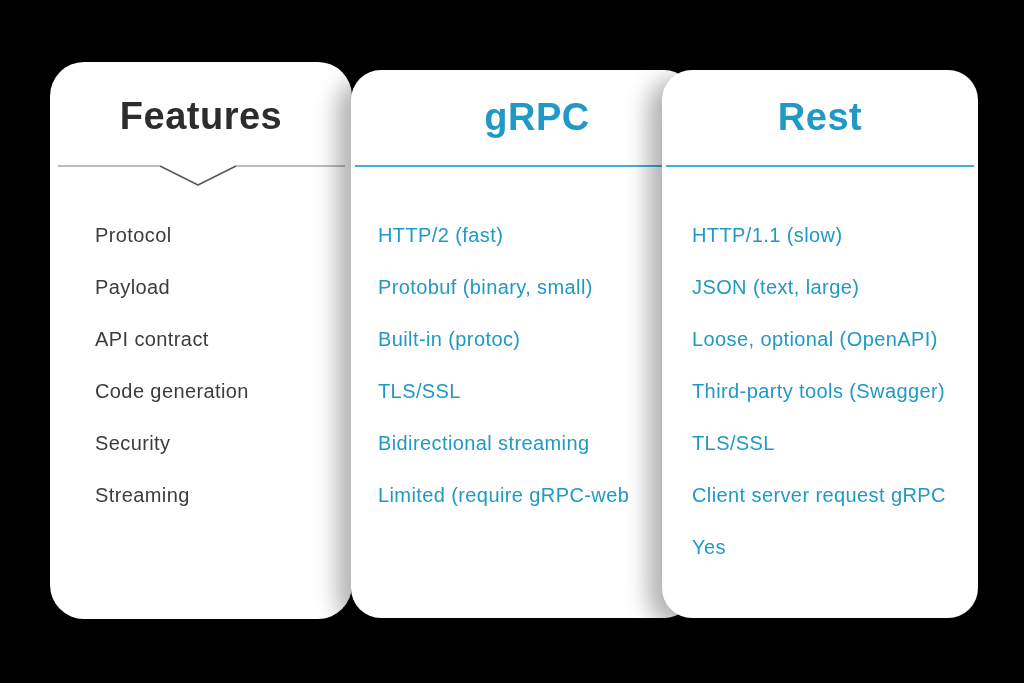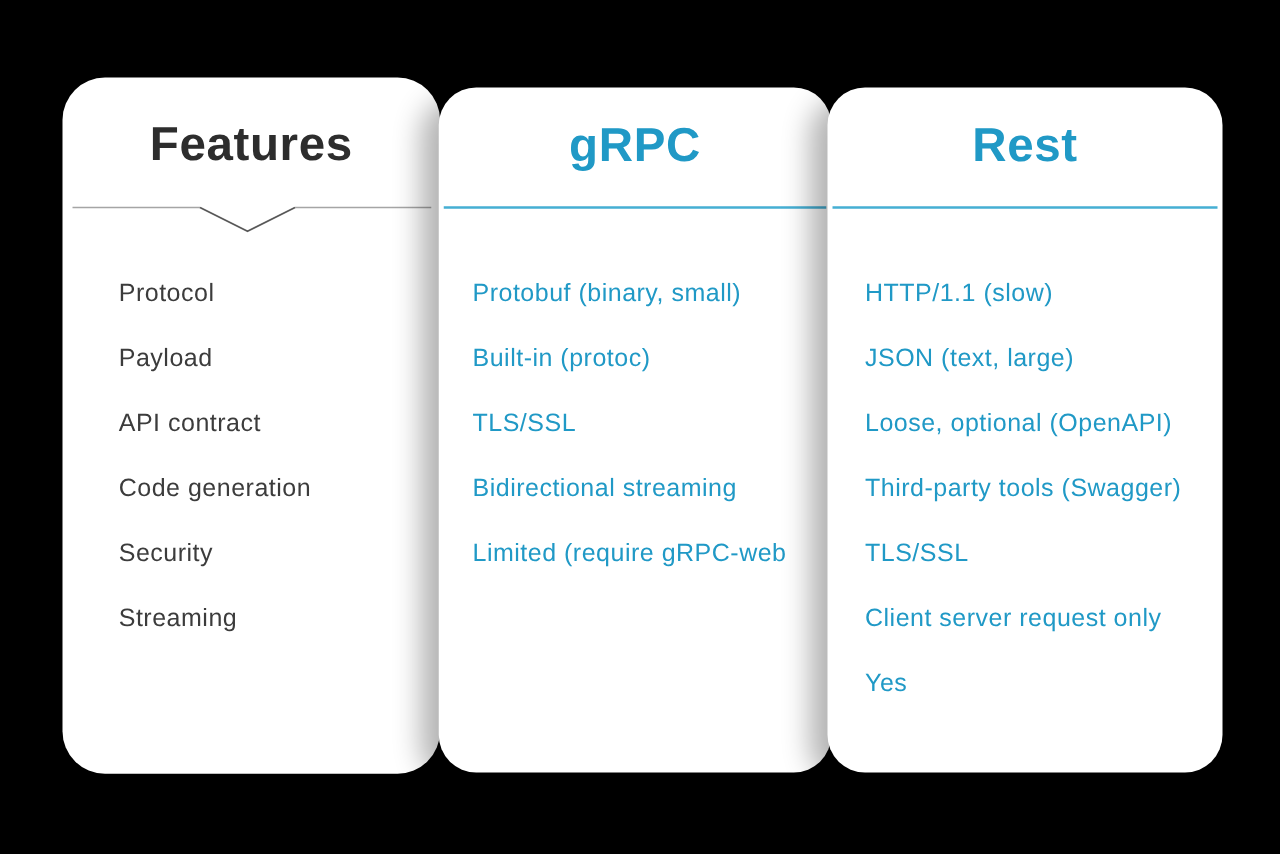--- a/index.html
+++ b/index.html
@@ -20,20 +20,21 @@
   }
   .card-features {
     left: 50px; top: 62px; width: 302px; height: 557px;
     border-radius: 34px; z-index: 1;
     box-shadow: 0 10px 26px rgba(0,0,0,0.55);
   }
   .card-grpc {
     left: 351px; top: 70px; width: 314px; height: 548px;
     border-radius: 30px; z-index: 2;
     box-shadow: -14px 8px 22px rgba(0,0,0,0.30);
+    padding-left: 29px;
   }
   .card-rest {
     left: 662px; top: 70px; width: 316px; height: 548px;
     border-radius: 30px; z-index: 3;
     box-shadow: -14px 8px 22px rgba(0,0,0,0.30);
   }
   .card-title {
     margin: 0; text-align: center; font-weight: bold;
     font-size: 38px; line-height: 40px; letter-spacing: 0.5px;
     white-space: nowrap;
@@ -82,36 +83,37 @@
         <div class="row label-row">Security</div>
         <div class="row label-row">Streaming</div>
       </div>
   </section>
 
   <section class="card card-grpc">
     <h2 class="card-title">gRPC</h2>
     <div class="header-underline"></div>
     <div class="rows">
 
+    <div class="row value-row">HTTP/2 (fast)</div>
         <div class="row value-row">Protobuf (binary, small)</div>
         <div class="row value-row">Built-in (protoc)</div>
         <div class="row value-row">TLS/SSL</div>
         <div class="row value-row">Bidirectional streaming</div>
         <div class="row value-row">Limited (require gRPC-web</div>
       </div>
   </section>
 
   <section class="card card-rest">
     <h2 class="card-title">Rest</h2>
     <div class="header-underline"></div>
     <div class="rows">
 
     <div class="row value-row">HTTP/1.1 (slow)</div>
         <div class="row value-row">JSON (text, large)</div>
         <div class="row value-row">Loose, optional (OpenAPI)</div>
         <div class="row value-row">Third-party tools (Swagger)</div>
         <div class="row value-row">TLS/SSL</div>
-        <div class="row value-row">Client server request only</div>
+        <div class="row value-row">Client server request gRPC</div>
         <div class="row value-row">Yes</div>
       </div>
   </section>
 
 </div>
 
 </body></html>

